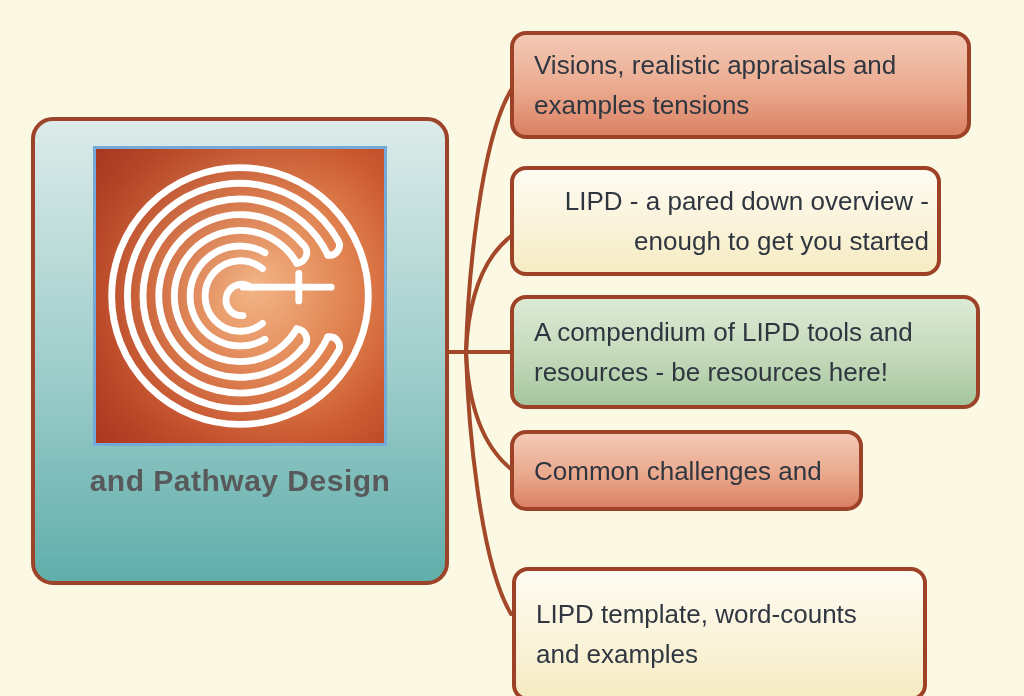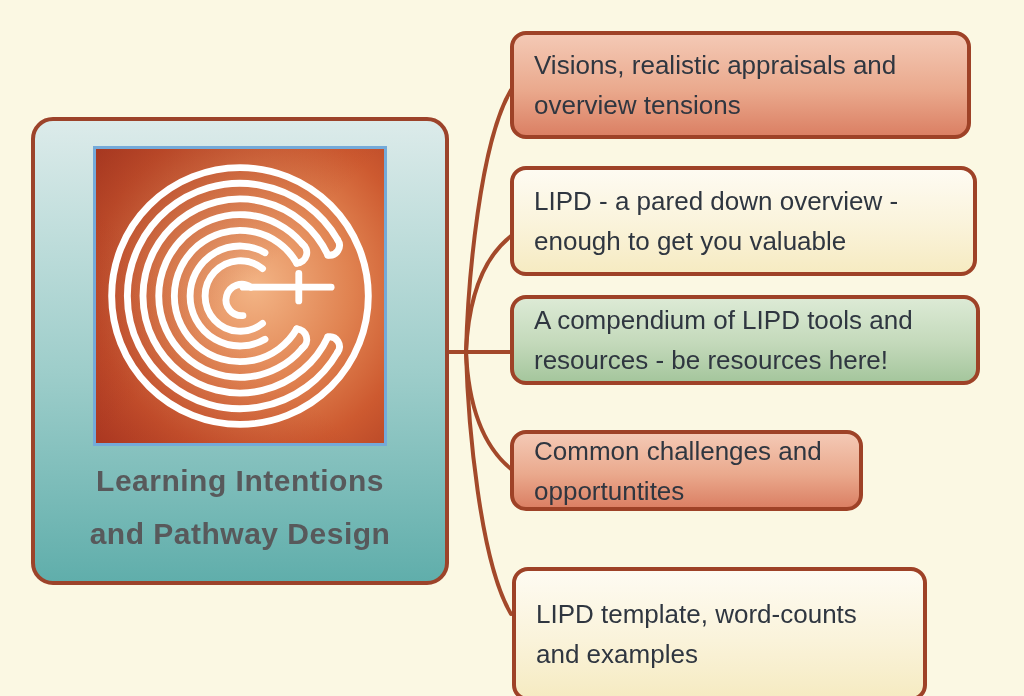--- a/index.html
+++ b/index.html
@@ -39,22 +39,22 @@
     padding-left:20px;padding-right:8px;
     font-size:26px;line-height:40px;color:#2f3640;
     z-index:1;
   }
   .nline{white-space:nowrap;}
   .salmon{background:linear-gradient(180deg,#f4c9b5 0%,#eaa98d 55%,#db8064 100%);}
   .cream {background:linear-gradient(180deg,#fefbf2 0%,#faf3da 55%,#f6ebc2 100%);}
   .green {background:linear-gradient(180deg,#dcead5 0%,#c3d9ba 55%,#a5c69d 100%);}
 
   .node1{left:510px;top:31px; width:461px;height:108px;}
-  .node2{left:510px;top:166px;width:467px;height:110px;}
-  .node3{left:510px;top:295px;width:470px;height:90px;}
+  .node2{left:510px;top:166px;width:431px;height:110px;text-align:right;}
+  .node3{left:510px;top:295px;width:470px;height:114px;}
   .node4{left:510px;top:430px;width:353px;height:81px;}
   .node5{left:512px;top:567px;width:415px;height:134px;}
 </style>
 </head>
 <body>
 
 <div class="canvas">
 
   <svg class="edges" viewBox="0 0 1024 696" xmlns="http://www.w3.org/2000/svg">
     <g fill="none" stroke="#a3492a" stroke-width="4" stroke-linecap="round">
@@ -100,43 +100,41 @@
           <path d="M210.6 96.6 A11 11 0 0 1 205 116.5"></path>
           <path d="M210.6 203.4 A11 11 0 0 0 205 183.5"></path>
           <path d="M170 178 A36 36 0 1 1 170 122"></path>
           <path d="M158 141 A16 16 0 1 0 150 170"></path>
           <path d="M150 141 H 240"></path>
           <path d="M207 127 L 207 155"></path>
         </g>
       </svg>
     </div>
     <div class="root-title">
-      <div>Learning Intentions</div>
       <div>and Pathway Design</div>
     </div>
   </div>
 
   <div class="node node1 salmon">
     <div class="nline">Visions, realistic appraisals and</div>
-    <div class="nline">overview tensions</div>
+    <div class="nline">examples tensions</div>
   </div>
 
   <div class="node node2 cream">
     <div class="nline">LIPD - a pared down overview -</div>
-    <div class="nline">enough to get you valuable</div>
+    <div class="nline">enough to get you started</div>
   </div>
 
   <div class="node node3 green">
     <div class="nline">A compendium of LIPD tools and</div>
     <div class="nline">resources - be resources here!</div>
   </div>
 
   <div class="node node4 salmon">
     <div class="nline">Common challenges and</div>
-    <div class="nline">opportuntites</div>
   </div>
 
   <div class="node node5 cream">
     <div class="nline">LIPD template, word-counts</div>
     <div class="nline">and examples</div>
   </div>
 
 </div>
 
 </body></html>

